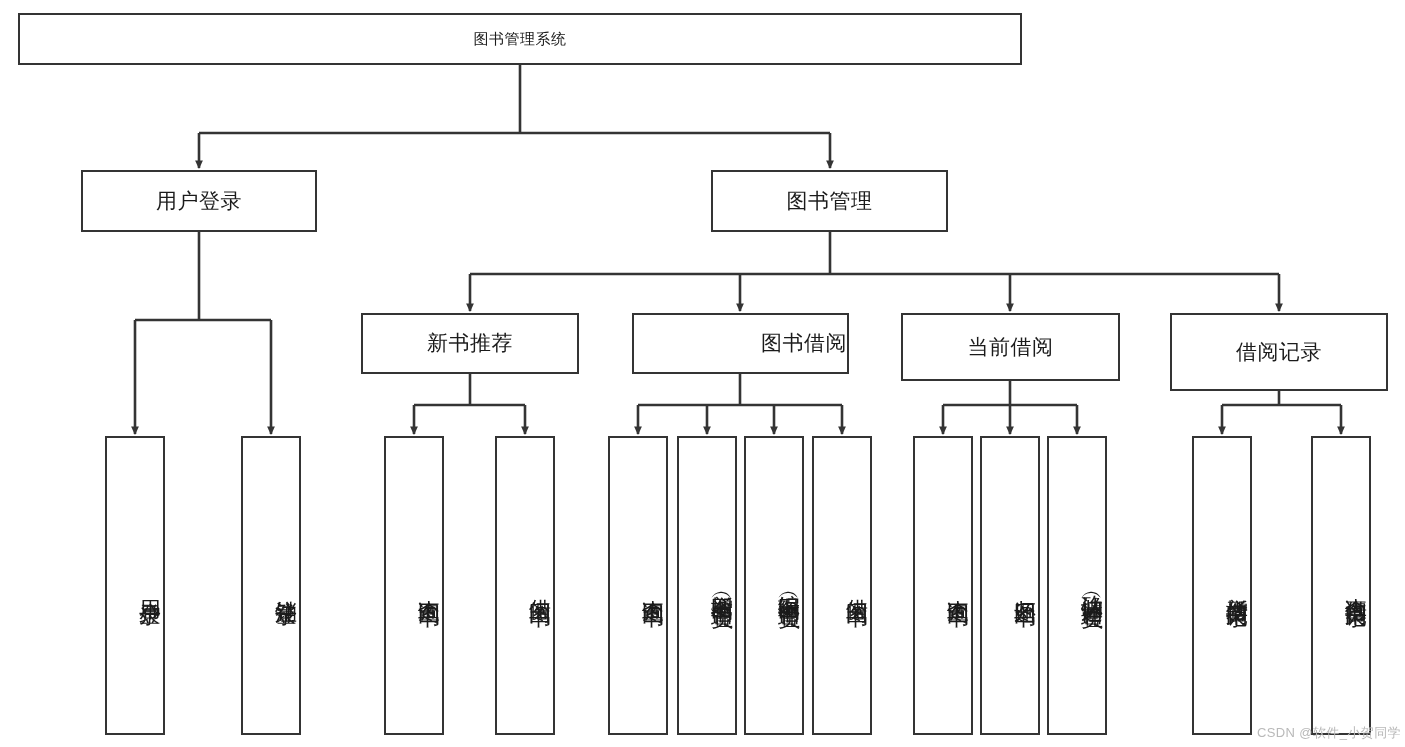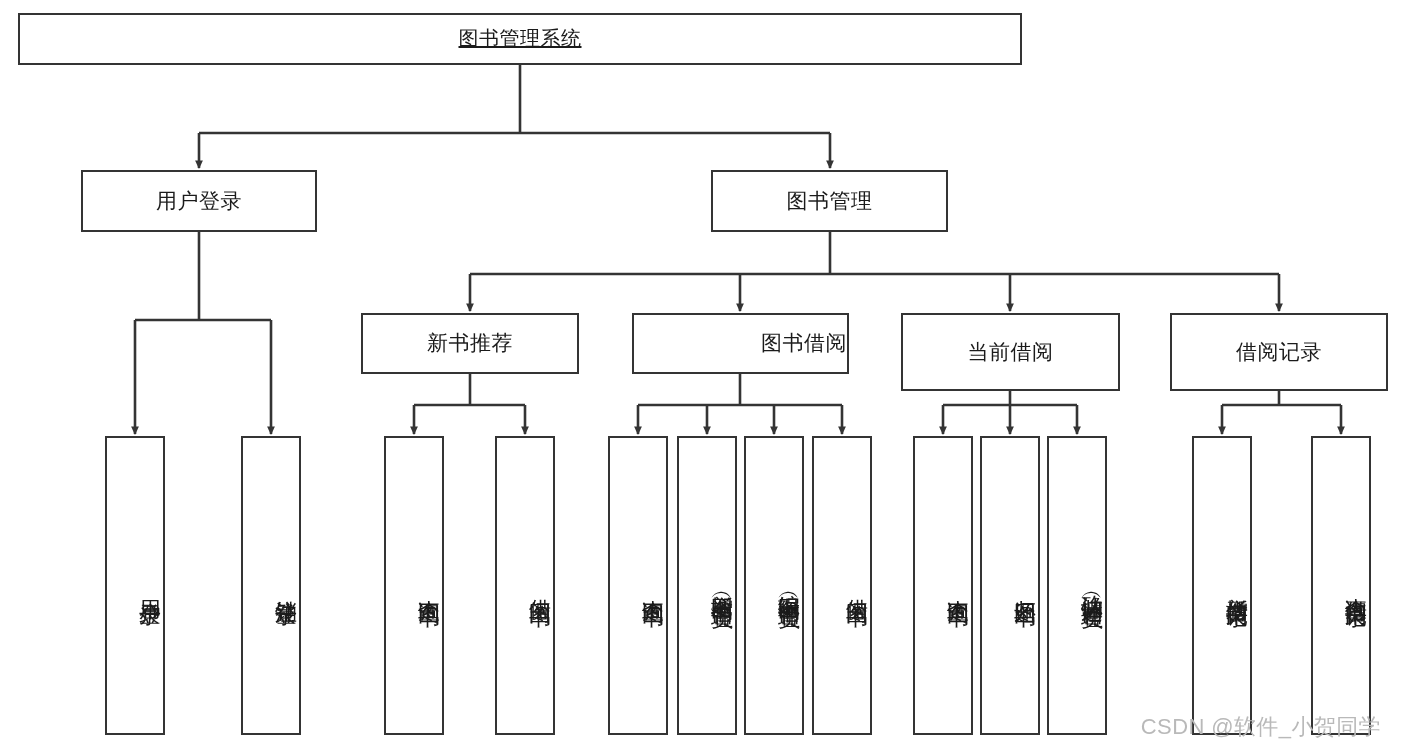--- a/index.html
+++ b/index.html
@@ -36,43 +36,42 @@
     align-items: center;
     justify-content: center;
     text-align: center;
     line-height: 1.18;
   }
   .node.h {
     font-size: 21px;
     letter-spacing: 0.5px;
   }
   .node.root {
-    font-size: 20px;
-    text-decoration: underline;
+    font-size: 15px;
   }
   .node.v {
     writing-mode: vertical-rl;
     text-orientation: upright;
     font-size: 22px;
     letter-spacing: 2px;
     padding-top: 6px;
     padding-bottom: 6px;
     align-items: flex-start;
     justify-content: center;
   }
   .node.v .vlabel {
     writing-mode: vertical-rl;
     text-orientation: upright;
     display: block;
   }
   .watermark {
     position: absolute;
-    right: 24px;
+    right: 4px;
     bottom: 5px;
-    font-size: 22px;
+    font-size: 13px;
     color: #b9b9b9;
     letter-spacing: 0.4px;
     white-space: nowrap;
     pointer-events: none;
   }
 </style>
 </head>
 <body>
 
 <div id="diagram-root">
@@ -140,21 +139,21 @@
   <div class="node h" style="left:711px; top:170px; width:237px; height:62px;">
     <span>图书管理</span>
   </div>
 
   <div class="node h" style="left:361px; top:313px; width:218px; height:61px;">
     <span>新书推荐</span>
   </div>
   <div class="node h" style="left:632px; top:313px; width:217px; height:61px;justify-content:flex-end;">
     <span>图书借阅</span>
   </div>
-  <div class="node h" style="left:901px; top:313px; width:219px; height:78px;align-items:center;">
+  <div class="node h" style="left:901px; top:313px; width:219px; height:68px;align-items:center;">
     <span>当前借阅</span>
   </div>
   <div class="node h" style="left:1170px; top:313px; width:218px; height:78px;">
     <span>借阅记录</span>
   </div>
 
   <div class="node v" style="left:105px; top:436px; width:60px; height:299px;">
     <span class="vlabel">用户登录</span>
   </div>
   <div class="node v" style="left:241px; top:436px; width:60px; height:299px;">

